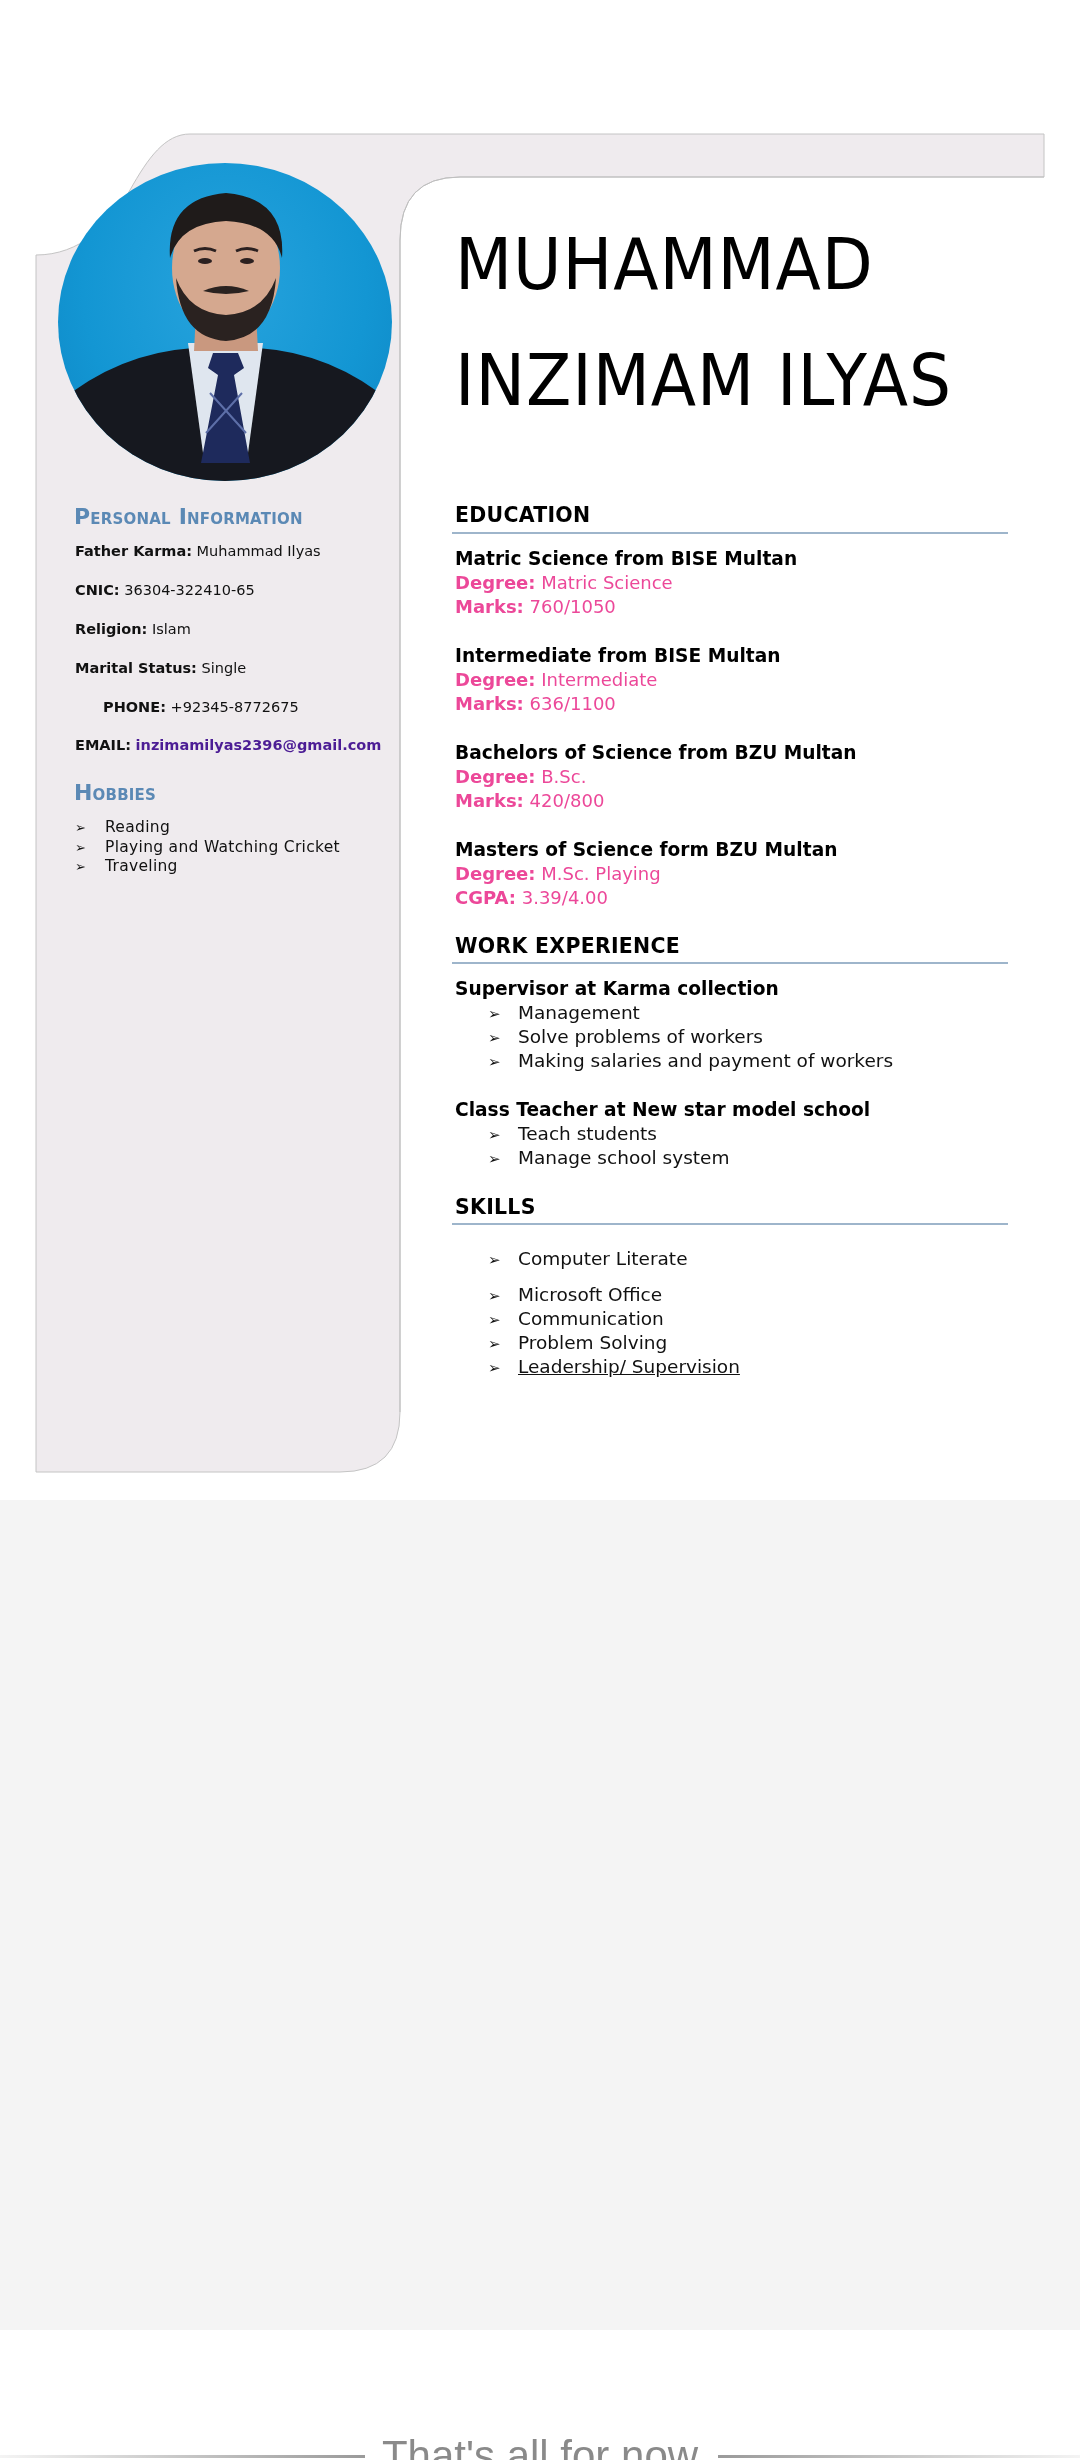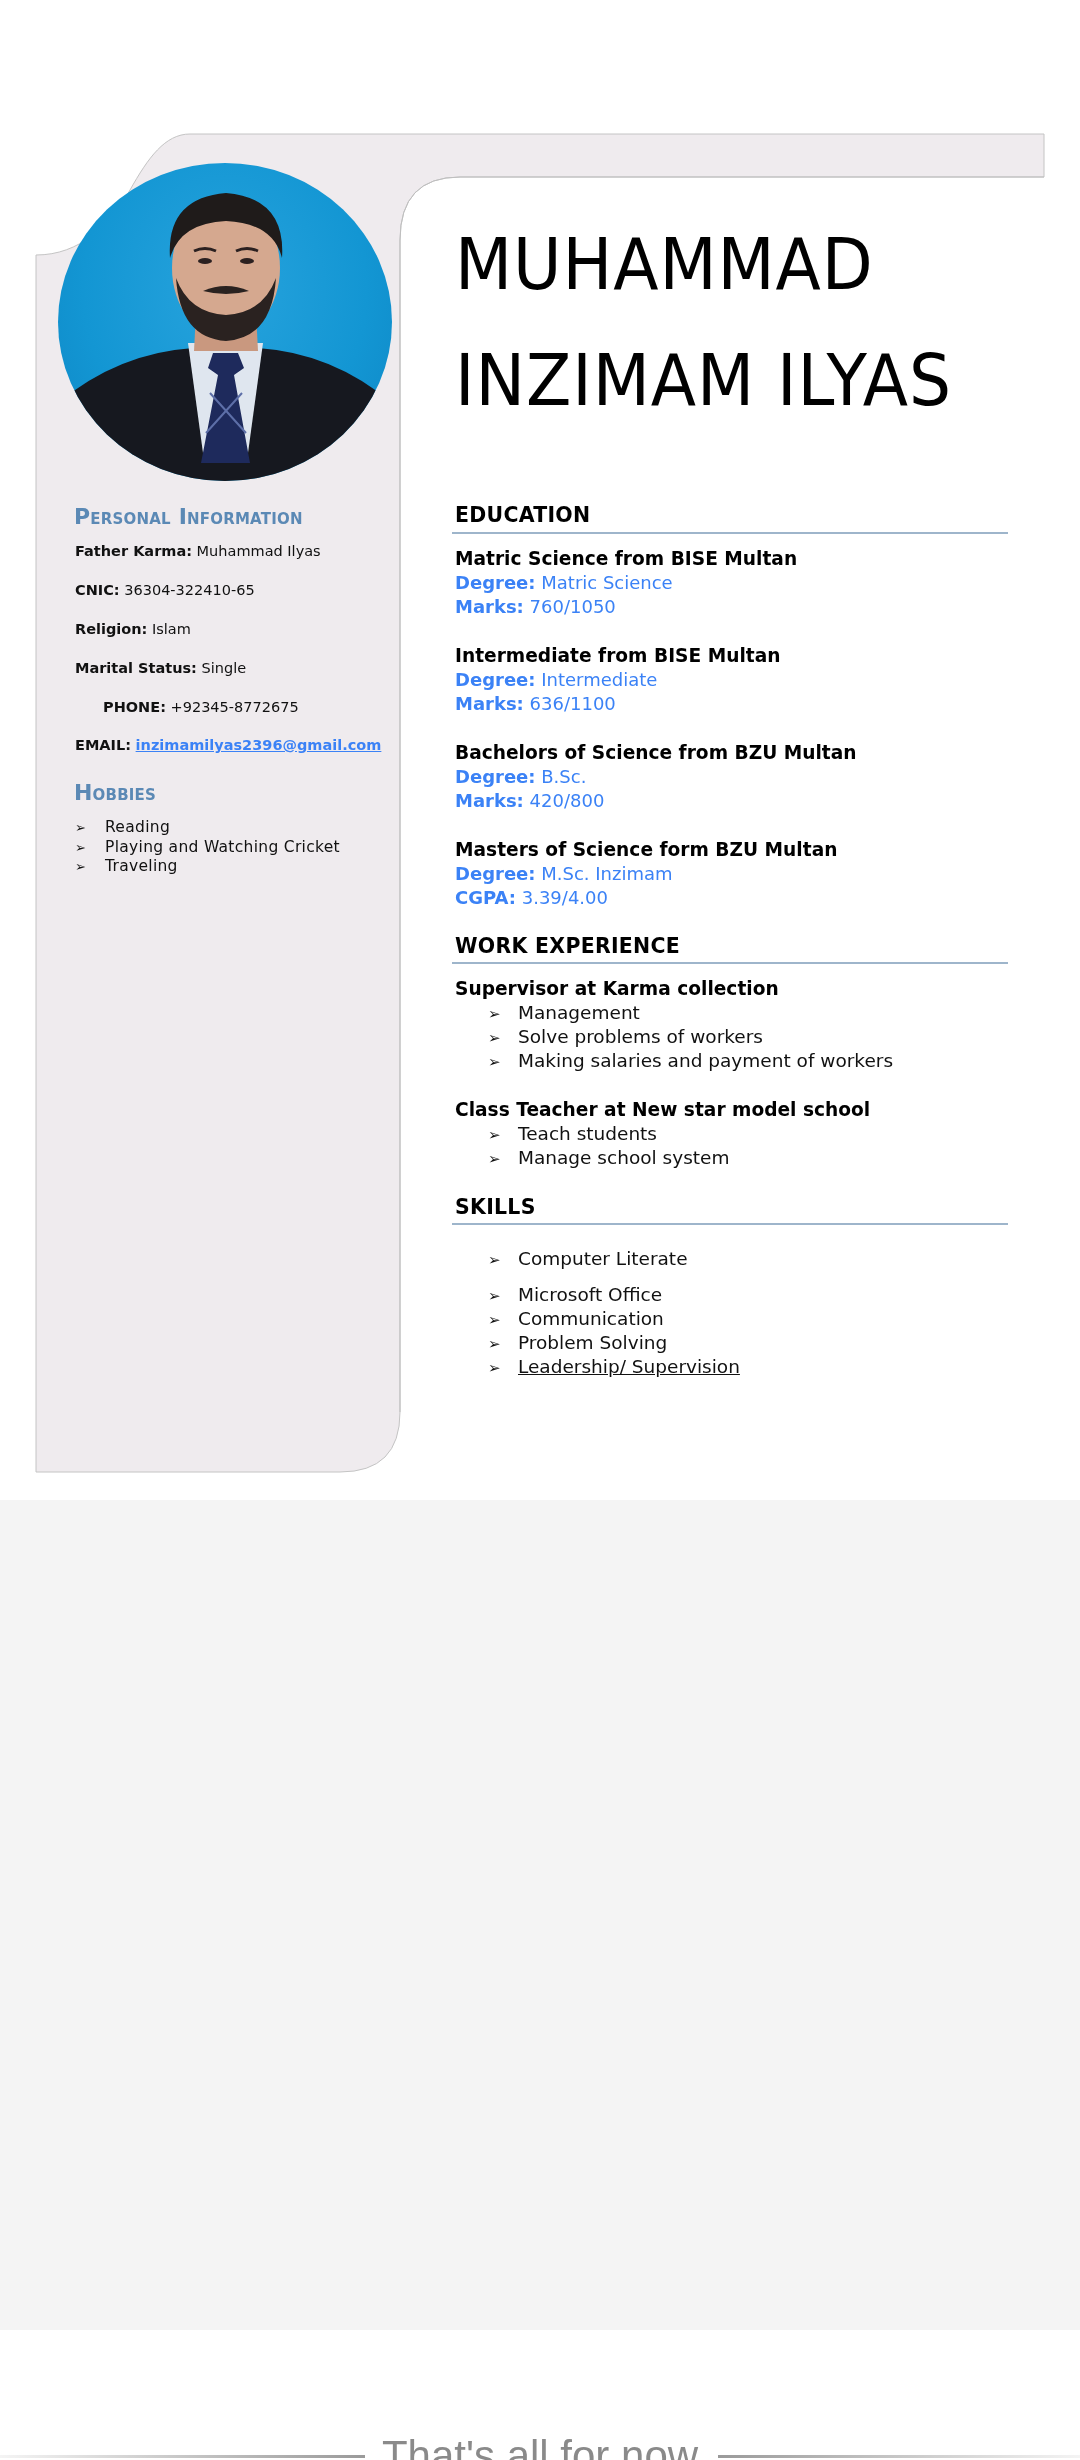--- a/index.html
+++ b/index.html
@@ -23,42 +23,42 @@
     background: radial-gradient(ellipse at 50% 40%, #27a3dd 0%, #1396d3 60%, #0d86c4 100%);
   }
 
   
   .side { left:75px; font-size:14.5px; color:#111; white-space:nowrap; }
   .side b { font-weight:bold; }
   .side-heading {
     left:74px; font-family:"DejaVu Sans", sans-serif; font-weight:bold;
     color:#5b89b5; font-size:22px; letter-spacing:0.2px; font-variant:small-caps;
   }
-  .email-link { color:#3b82f6; text-decoration:underline; font-weight:bold; }
+  .email-link { color:#4c1d95; font-weight:bold; }
   .hobby { left:75px; font-size:15.5px; color:#111; white-space:nowrap; letter-spacing:0.3px; }
   .hobby .arrow { display:inline-block; width:30px; font-size:13px; }
 
   
   .name-line {
     left:455px; font-family:"DejaVu Sans", sans-serif; font-weight:normal;
     font-size:72px; color:#000; letter-spacing:1px; white-space:nowrap;
     transform:scaleX(0.92); transform-origin:left top;
   }
 
   .section-title {
     left:455px; font-size:22px; font-weight:bold; color:#000; white-space:nowrap;
     transform:scaleX(0.93); transform-origin:left top; letter-spacing:0.3px;
   }
   .section-rule { left:452px; width:556px; height:2px; background:#9eb5cb; }
 
   .entry-title {
     left:455px; font-size:20px; font-weight:bold; color:#000; white-space:nowrap;
     transform:scaleX(0.93); transform-origin:left top;
   }
-  .entry-line { left:455px; font-size:18px; color:#3b82f6; white-space:nowrap; }
+  .entry-line { left:455px; font-size:18px; color:#ec4899; white-space:nowrap; }
   .entry-line b { font-weight:bold; }
   .bullet-item { left:488px; font-size:18.5px; color:#111; white-space:nowrap; }
   .bullet-item .arrow { display:inline-block; width:30px; font-size:15px; }
 
   
   #footer-text {
     left:0; width:1080px; top:2432px; text-align:center;
     font-family:"Liberation Sans", sans-serif; font-size:42px; color:#8a8a8a;
     line-height:48px;
   }
@@ -168,21 +168,21 @@
 
 <div class="abs entry-title" style="top:643px;">Intermediate from BISE Multan</div>
 <div class="abs entry-line" style="top:669px;"><b>Degree:</b> <span>Intermediate</span></div>
 <div class="abs entry-line" style="top:693px;"><b>Marks:</b> <span>636/1100</span></div>
 
 <div class="abs entry-title" style="top:740px;">Bachelors of Science from BZU Multan</div>
 <div class="abs entry-line" style="top:766px;"><b>Degree:</b> <span>B.Sc.</span></div>
 <div class="abs entry-line" style="top:790px;"><b>Marks:</b> <span>420/800</span></div>
 
 <div class="abs entry-title" style="top:837px;">Masters of Science form BZU Multan</div>
-<div class="abs entry-line" style="top:863px;"><b>Degree:</b> <span>M.Sc. Inzimam</span></div>
+<div class="abs entry-line" style="top:863px;"><b>Degree:</b> <span>M.Sc. Playing</span></div>
 <div class="abs entry-line" style="top:887px;"><b>CGPA:</b> <span>3.39/4.00</span></div>
 
 <div class="abs section-title" style="top:933px;">WORK EXPERIENCE</div>
 <div class="abs section-rule" style="top:962px;"></div>
 
 <div class="abs entry-title" style="top:976px;">Supervisor at Karma collection</div>
 <div class="abs bullet-item" style="top:1002px;"><span class="arrow">➢</span><span>Management</span></div>
 <div class="abs bullet-item" style="top:1026px;"><span class="arrow">➢</span><span>Solve problems of workers</span></div>
 <div class="abs bullet-item" style="top:1050px;"><span class="arrow">➢</span><span>Making salaries and payment of workers</span></div>
 

